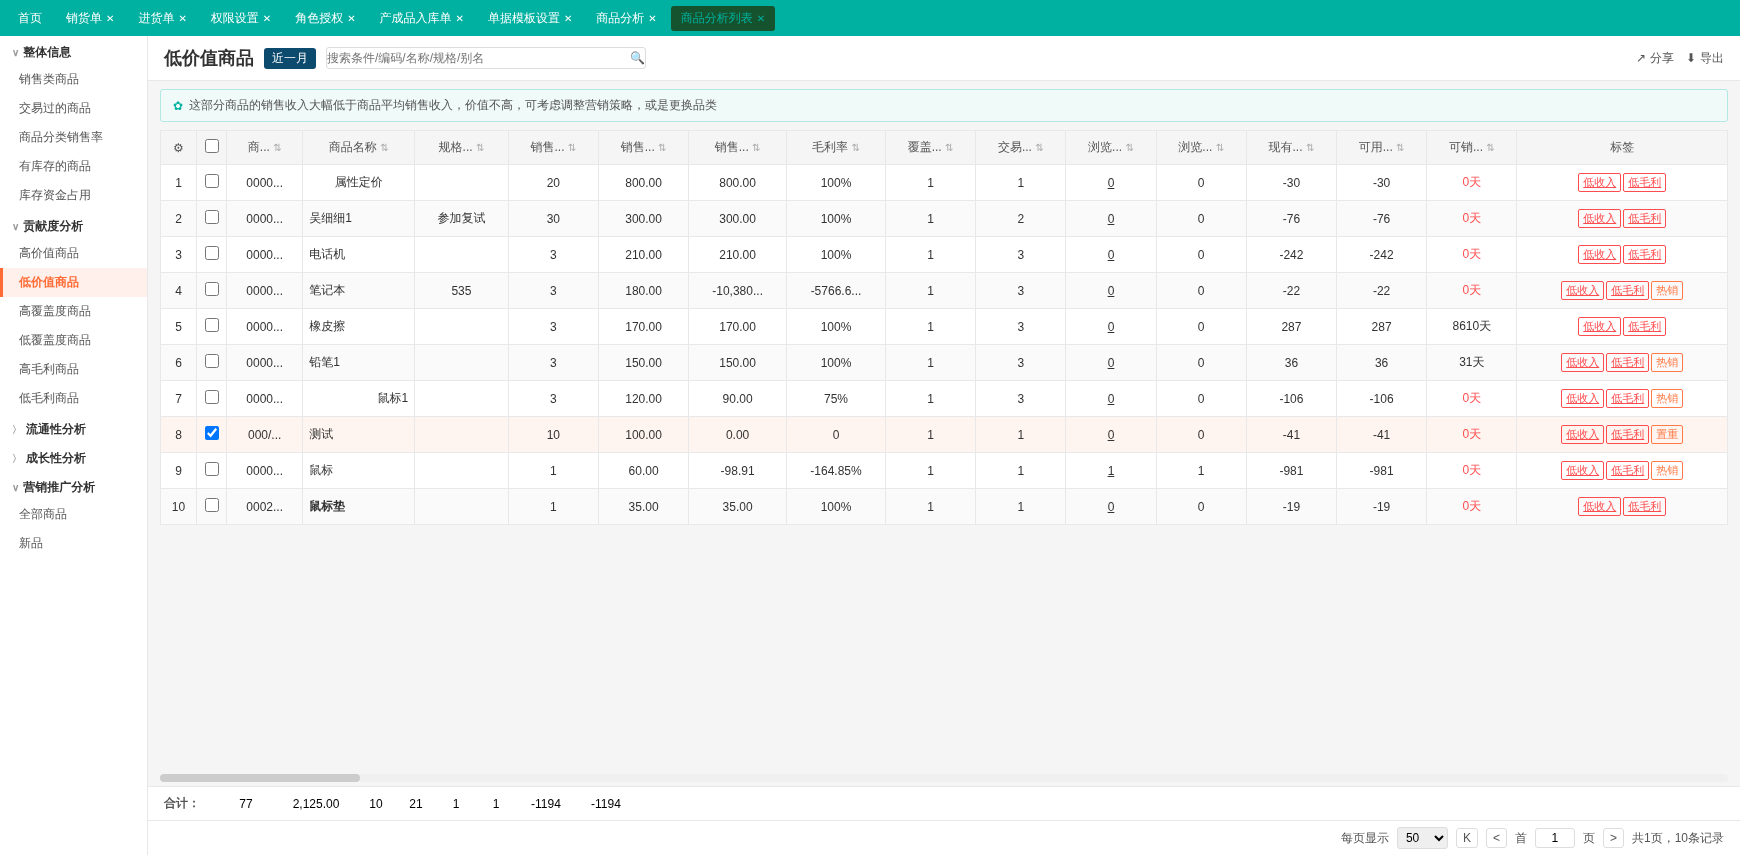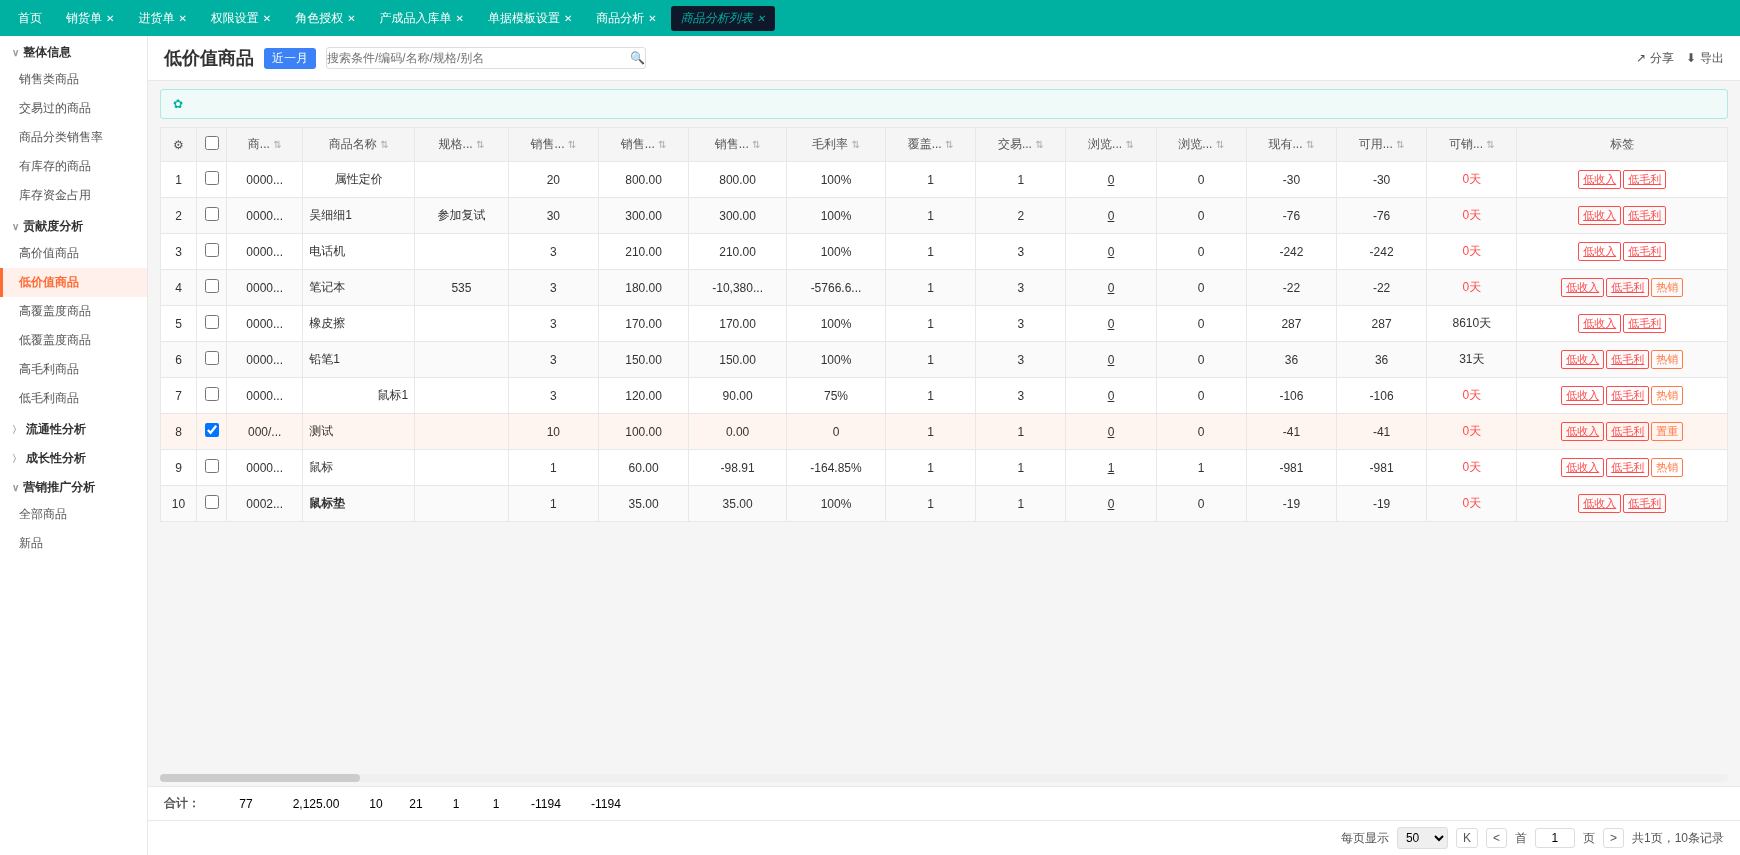--- a/index.html
+++ b/index.html
@@ -18,21 +18,21 @@
       color: #fff;
       padding: 4px 10px;
       cursor: pointer;
       border-radius: 3px;
       white-space: nowrap;
       display: flex;
       align-items: center;
       gap: 4px;
       font-size: 13px;
     }
-    .nav-item.active { background: #0f172a; color: #00b0a0; font-style: italic; }
+    .nav-item.active { background: #14532d; color: #00b0a0; }
     .nav-close { font-size: 10px; cursor: pointer; }
 
     
     .layout { display: flex; height: calc(100vh - 36px); }
 
     
     .sidebar {
       width: 148px;
       background: #fff;
       border-right: 1px solid #e8e8e8;
@@ -73,21 +73,21 @@
       align-items: center;
       gap: 10px;
       border-bottom: 1px solid #e8e8e8;
     }
     .page-title {
       font-size: 18px;
       font-weight: bold;
       color: #333;
     }
     .time-badge {
-      background: #3b82f6;
+      background: #0c4a6e;
       color: #fff;
       padding: 2px 8px;
       border-radius: 3px;
       font-size: 12px;
       cursor: pointer;
     }
     .search-box {
       display: flex;
       align-items: center;
       border: 1px solid #ddd;
@@ -336,20 +336,21 @@
         </div>
         <div class="action-btn">
           <span>⬇</span>
           <span>导出</span>
         </div>
       </div>
     </div>
 
     <div class="notice-bar">
       <span style="color:#00b0a0;">✿</span>
+      <span>这部分商品的销售收入大幅低于商品平均销售收入，价值不高，可考虑调整营销策略，或是更换品类</span>
     </div>
 
     <div class="table-wrapper">
       <table>
         <thead>
           <tr>
             <th style="width:36px;"><span>⚙</span></th>
             <th style="width:30px;"><input type="checkbox" class="checkbox" style=""></th>
             <th>商... <span class="sort-icon">⇅</span></th>
             <th>商品名称 <span class="sort-icon">⇅</span></th>

